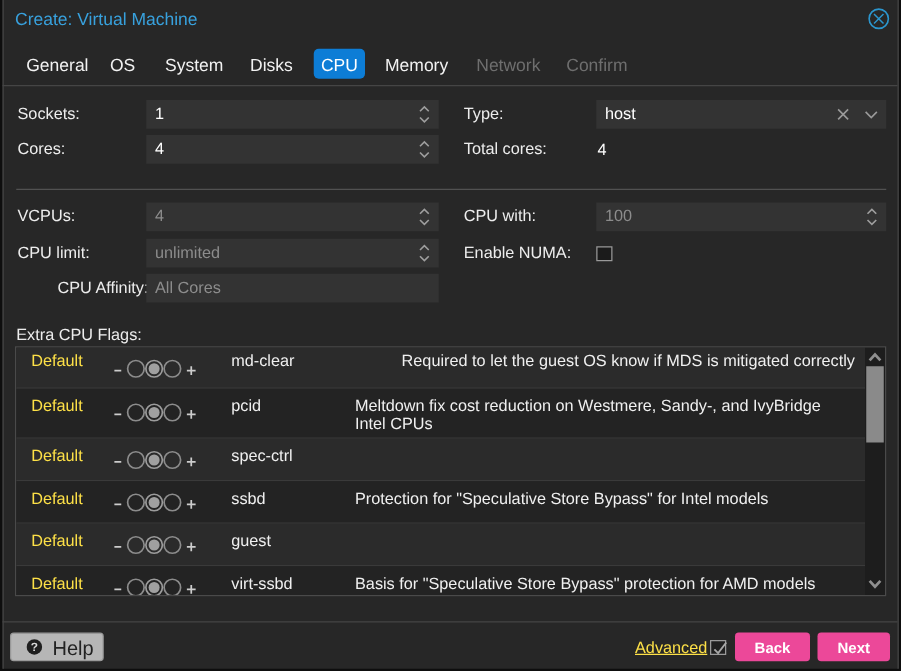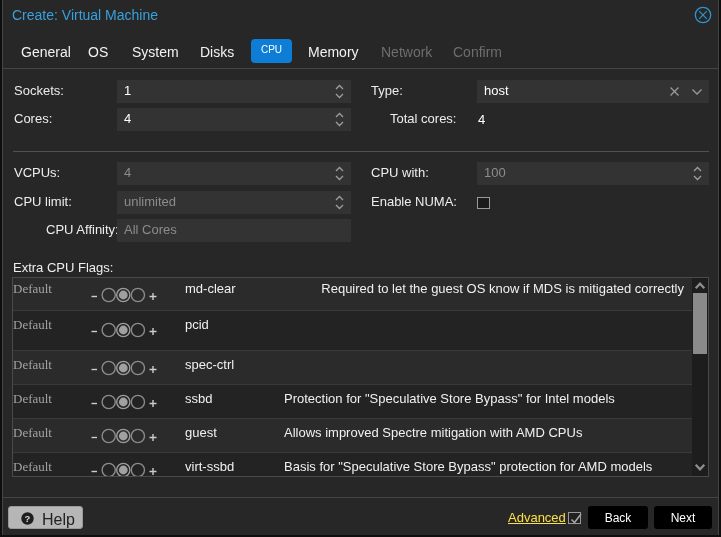--- a/index.html
+++ b/index.html
@@ -15,21 +15,21 @@
 .bord-l { position:absolute; left:2px; top:0; width:1px; height:535px; background:#454545; }
 .bord-r { position:absolute; left:718px; top:0; width:1px; height:535px; background:#454545; }
 
 .title { position:absolute; left:12px; top:7px; font-size:14px; color:#38a1dd; }
 .close { position:absolute; left:694px; top:6px; }
 
 
 .tab { position:absolute; top:44px; font-size:14px; color:#f2f2f2; }
 .tab.dis { color:#6e6e6e; }
 .tabactive { position:absolute; left:251px; top:39px; width:41px; height:24px; background:#0d7dd6; border-radius:4px; }
-.tabactive span { position:absolute; left:0; top:5px; width:41px; text-align:center; font-size:10px; color:#fff; }
+.tabactive span { position:absolute; left:0; top:5px; width:41px; text-align:center; font-size:14px; color:#fff; }
 
 
 .paneltop { position:absolute; left:2px; top:68px; width:716px; height:1px; background:#454545; }
 .panelbot { position:absolute; left:2px; top:497px; width:716px; height:1px; background:#454545; }
 .sep { position:absolute; left:13px; top:151px; width:696px; height:1px; background:#515151; }
 
 .lbl { position:absolute; font-size:13px; color:#ededed; }
 .field {
   position:absolute; height:23px; background:#333333;
   font-size:13px; color:#ffffff; line-height:22px; padding-left:7px;
@@ -39,36 +39,36 @@
 .val { position:absolute; font-size:13px; color:#ffffff; }
 
 
 .cb { position:absolute; width:13px; height:12px; border:1px solid #9a9a9a; background:#1b1b1b; }
 
 
 .grid { position:absolute; left:12px; top:277px; width:697px; height:200px; border:1px solid #4a4a4a; background:#232323; overflow:hidden; }
 .grow { position:absolute; left:0; width:679px; border-bottom:1px solid #3a3a3a; }
 .grow.odd { background:#2b2b2b; }
 .grow.even { background:#232323; }
-.gc1 { position:absolute; left:0; top:7px; font-size:13px; color:#a3a3a3; line-height:14px;font-family:Liberation Serif, serif; }
+.gc1 { position:absolute; left:12px; top:7px; font-size:13px; color:#fde047; line-height:14px; }
 .gslider { position:absolute; left:76px; }
 .gc3 { position:absolute; left:172px; top:7px; font-size:13px; color:#f0f0f0; line-height:14px; }
 .gc4 { position:absolute; left:271px; top:7px; width:400px; font-size:13px; color:#f0f0f0; line-height:14px; }
 
 
 .sb { position:absolute; right:0px; top:0px; width:16px; height:198px; background:#1d1d1d; }
 .sb .thumb { position:absolute; left:1px; top:15px; width:14px; height:61px; background:#8a8a8a; }
 
 
 .helpbtn { position:absolute; left:8px; top:506px; width:75px; height:23px; background:#b6b6b6; border:1px solid #999999; border-radius:3px; }
 .helpbtn .ic { position:absolute; left:12px; top:4px; }
 .helpbtn .tx { position:absolute; left:33px; top:4px; font-size:16px; color:#222222; }
 .adv { position:absolute; left:508px; top:510px; font-size:13px; color:#fde047;text-decoration:underline; }
 .advcb { position:absolute; left:568px; top:512px; width:13px; height:12px; border:1px solid #9a9a9a; background:#202020; }
-.btn { position:absolute; top:506px; height:23px; background:#000000; border-radius:3px; color:#ffffff; font-size:12px; text-align:center; line-height:25px; }
+.btn { position:absolute; top:506px; height:23px; background:#ec4899; border-radius:3px; color:#ffffff; font-size:12px; text-align:center; line-height:25px;font-weight:bold; }
 </style>
 </head>
 <body>
 <div class="edge-l"></div>
 <div class="edge-r"></div>
 <div class="edge-b"></div>
 <div class="bord-l"></div>
 <div class="bord-r"></div>
 
 <div class="title">Create: Virtual Machine</div>
@@ -110,21 +110,21 @@
 </div>
 <div class="lbl" style="left:371px; top:83px;">Type:</div>
 <div class="field" style="left:477px; top:80px; width:232px;">host
   <svg style="position:absolute; right:28px; top:5px;" width="13" height="13" viewBox="0 0 13 13">
       <path d="M2.5 2.5 L10.5 10.5 M10.5 2.5 L2.5 10.5" stroke="#9a9a9a" stroke-width="1.3"></path>
     </svg>
   <svg style="position:absolute; right:6px; top:8px;" width="12" height="8" viewBox="0 0 12 8">
       <path d="M1.5 1.5 L6 6 L10.5 1.5" fill="none" stroke="#9a9a9a" stroke-width="1.3"></path>
     </svg>
 </div>
-<div class="lbl" style="left:390px; top:111px;text-align:center;">Total cores:</div>
+<div class="lbl" style="left:371px; top:111px;text-align:center;">Total cores:</div>
 <div class="val" style="left:478px; top:112px;">4</div>
 
 <div class="lbl" style="left:14px; top:165px;">VCPUs:</div>
 <div class="field dis" style="left:117px; top:162px; width:234px;">4
   <svg class="spin" viewBox="0 0 11 17">
       <path d="M2 6 L5.5 2.5 L9 6" fill="none" stroke="#9e9e9e" stroke-width="1.3"></path>
       <path d="M2 11 L5.5 14.5 L9 11" fill="none" stroke="#9e9e9e" stroke-width="1.3"></path>
     </svg>
 </div>
 <div class="lbl" style="left:14px; top:194px;">CPU limit:</div>
@@ -166,20 +166,21 @@
     <div class="gc1">Default</div>
     <div class="gslider" style="top:7px;"><svg class="slid" width="72" height="24" viewBox="0 0 72 24">
       <path d="M2.5 13.5 L8 13.5" stroke="#cccccc" stroke-width="1.4"></path>
       <circle cx="19.7" cy="12" r="6.6" fill="none" stroke="#8c8c8c" stroke-width="1.35"></circle>
       <circle cx="34.3" cy="12" r="6.6" fill="none" stroke="#9c9c9c" stroke-width="1.35"></circle>
       <circle cx="34.3" cy="12" r="4.4" fill="#a0a0a0"></circle>
       <circle cx="48.9" cy="12" r="6.6" fill="none" stroke="#8c8c8c" stroke-width="1.35"></circle>
       <path d="M60.5 13.5 L67.5 13.5 M64 10 L64 17" stroke="#cccccc" stroke-width="1.4"></path>
     </svg></div>
     <div class="gc3">pcid</div>
+    <div class="gc4">Meltdown fix cost reduction on Westmere, Sandy-, and IvyBridge Intel CPUs</div>
   </div>
   <div class="grow odd" style="top:73px; height:34px;">
     <div class="gc1">Default</div>
     <div class="gslider" style="top:5px;"><svg class="slid" width="72" height="24" viewBox="0 0 72 24">
       <path d="M2.5 13.5 L8 13.5" stroke="#cccccc" stroke-width="1.4"></path>
       <circle cx="19.7" cy="12" r="6.6" fill="none" stroke="#8c8c8c" stroke-width="1.35"></circle>
       <circle cx="34.3" cy="12" r="6.6" fill="none" stroke="#9c9c9c" stroke-width="1.35"></circle>
       <circle cx="34.3" cy="12" r="4.4" fill="#a0a0a0"></circle>
       <circle cx="48.9" cy="12" r="6.6" fill="none" stroke="#8c8c8c" stroke-width="1.35"></circle>
       <path d="M60.5 13.5 L67.5 13.5 M64 10 L64 17" stroke="#cccccc" stroke-width="1.4"></path>
@@ -203,21 +204,20 @@
     <div class="gc1">Default</div>
     <div class="gslider" style="top:5px;"><svg class="slid" width="72" height="24" viewBox="0 0 72 24">
       <path d="M2.5 13.5 L8 13.5" stroke="#cccccc" stroke-width="1.4"></path>
       <circle cx="19.7" cy="12" r="6.6" fill="none" stroke="#8c8c8c" stroke-width="1.35"></circle>
       <circle cx="34.3" cy="12" r="6.6" fill="none" stroke="#9c9c9c" stroke-width="1.35"></circle>
       <circle cx="34.3" cy="12" r="4.4" fill="#a0a0a0"></circle>
       <circle cx="48.9" cy="12" r="6.6" fill="none" stroke="#8c8c8c" stroke-width="1.35"></circle>
       <path d="M60.5 13.5 L67.5 13.5 M64 10 L64 17" stroke="#cccccc" stroke-width="1.4"></path>
     </svg></div>
     <div class="gc3">guest</div>
-    <div class="gc4">Allows improved Spectre mitigation with AMD CPUs</div>
   </div>
   <div class="grow even" style="top:175px; height:34px;">
     <div class="gc1">Default</div>
     <div class="gslider" style="top:5px;"><svg class="slid" width="72" height="24" viewBox="0 0 72 24">
       <path d="M2.5 13.5 L8 13.5" stroke="#cccccc" stroke-width="1.4"></path>
       <circle cx="19.7" cy="12" r="6.6" fill="none" stroke="#8c8c8c" stroke-width="1.35"></circle>
       <circle cx="34.3" cy="12" r="6.6" fill="none" stroke="#9c9c9c" stroke-width="1.35"></circle>
       <circle cx="34.3" cy="12" r="4.4" fill="#a0a0a0"></circle>
       <circle cx="48.9" cy="12" r="6.6" fill="none" stroke="#8c8c8c" stroke-width="1.35"></circle>
       <path d="M60.5 13.5 L67.5 13.5 M64 10 L64 17" stroke="#cccccc" stroke-width="1.4"></path>

